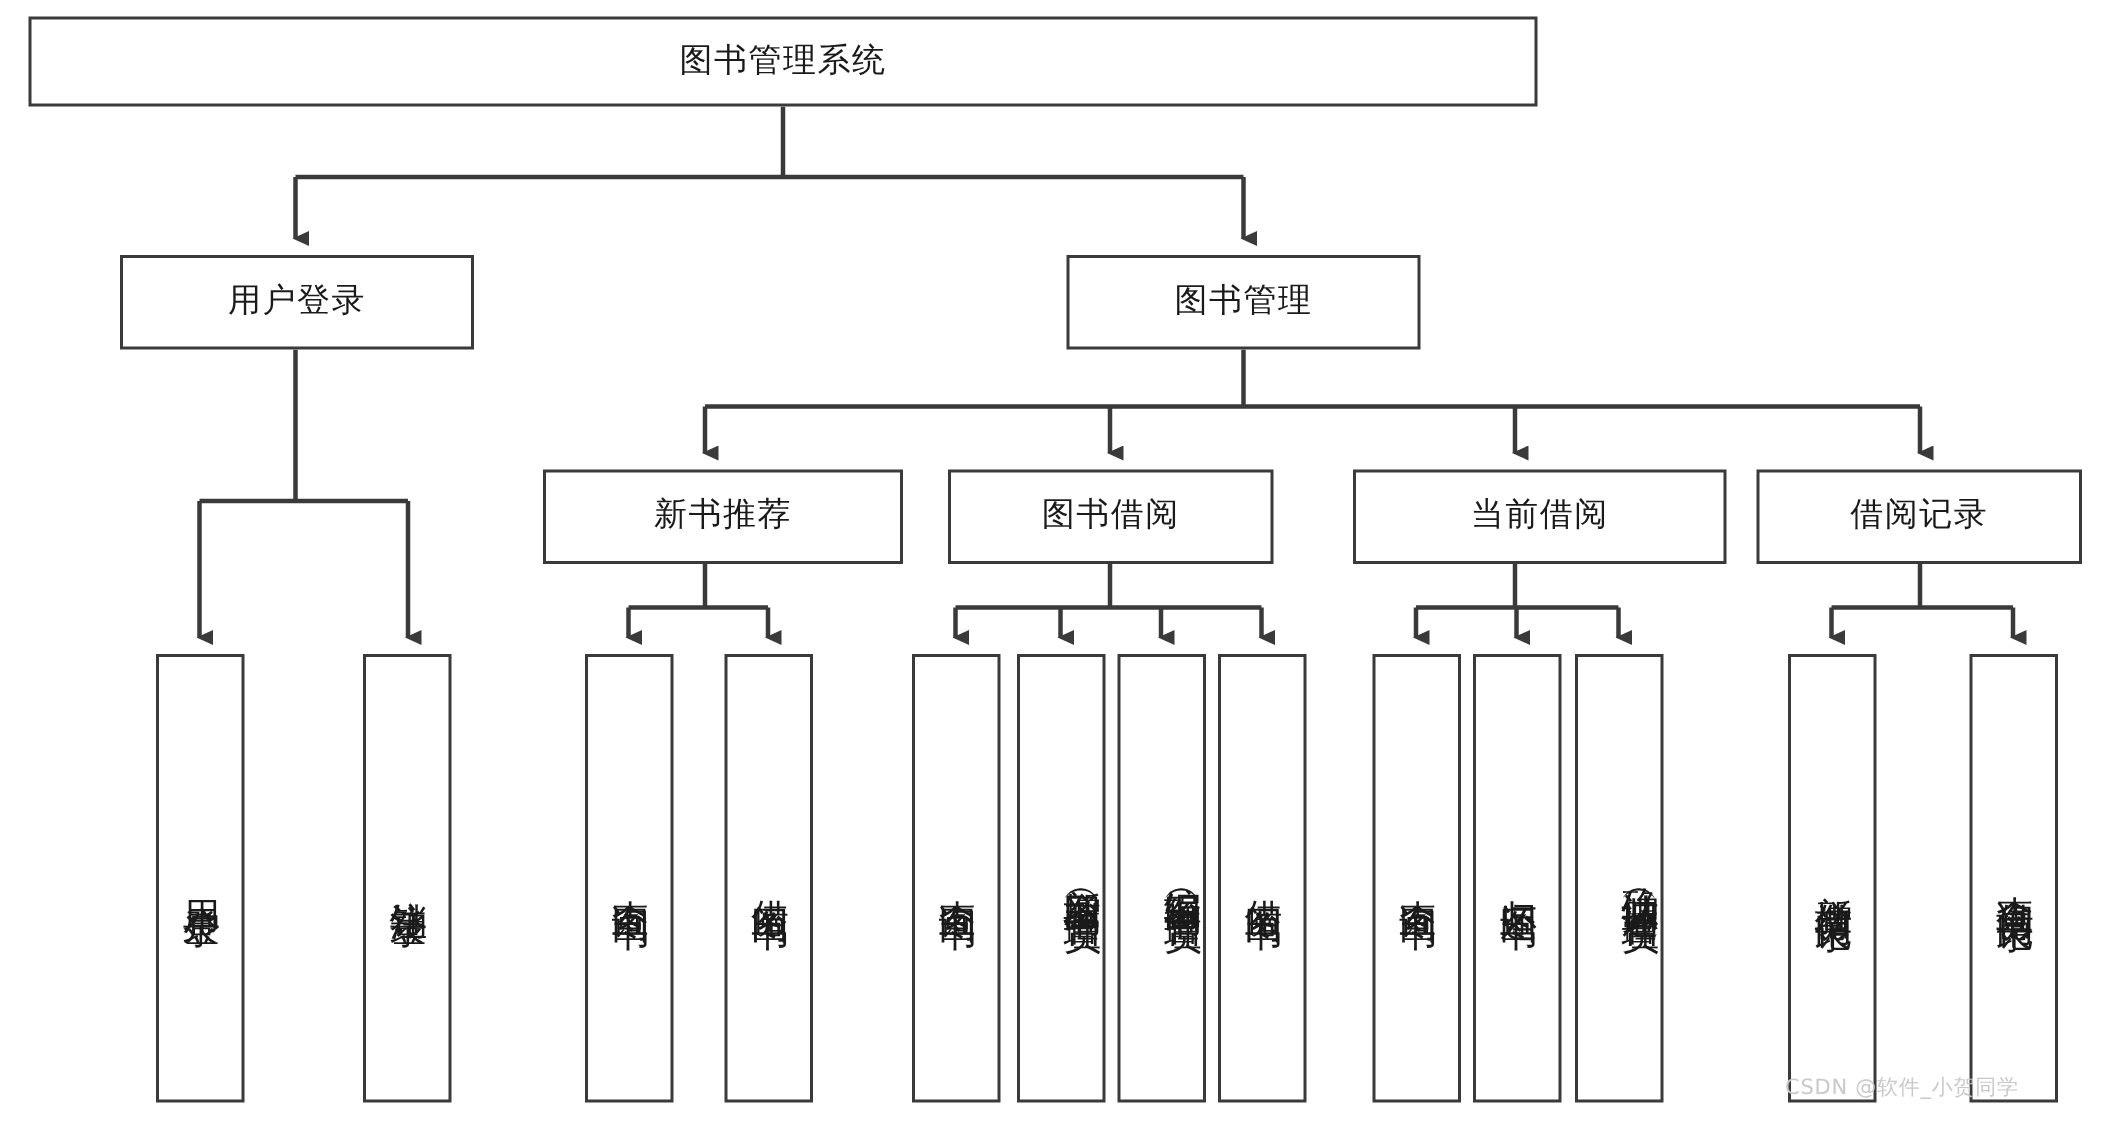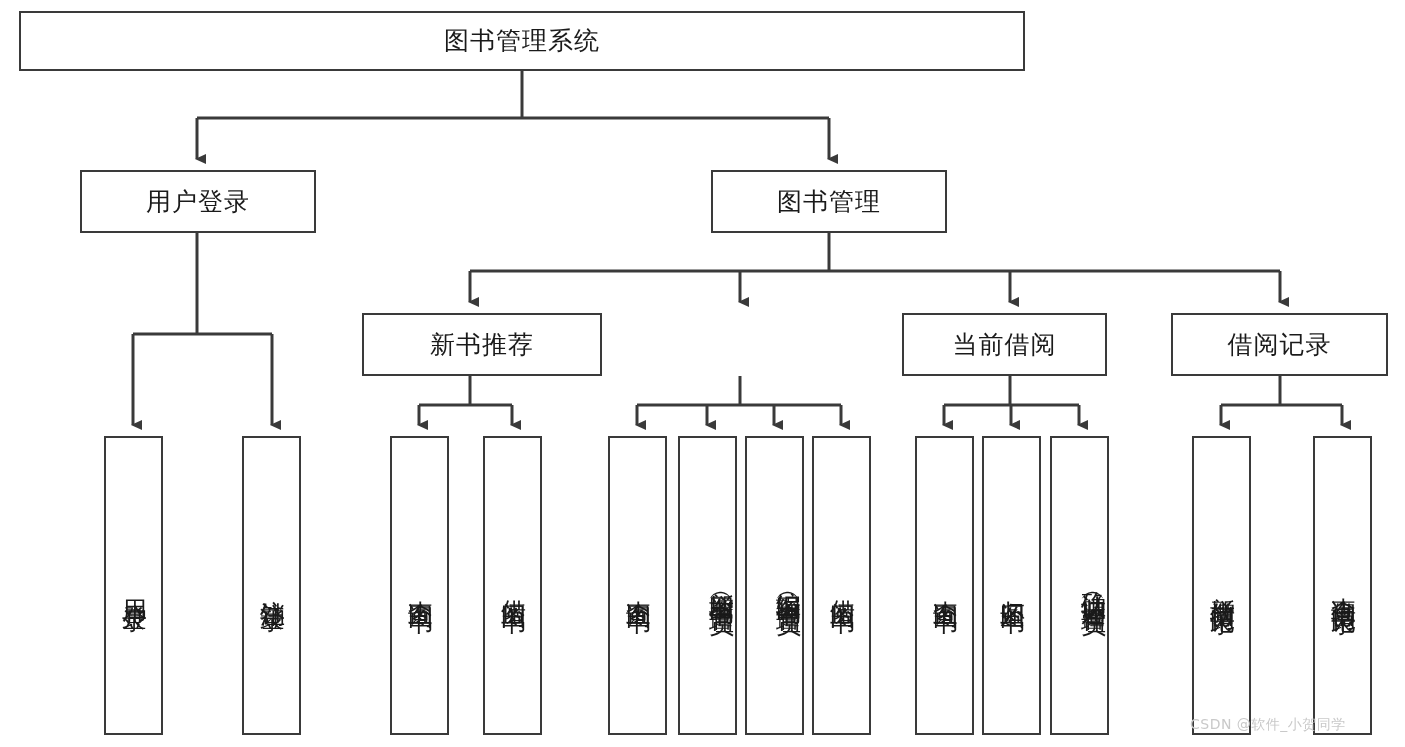--- a/index.html
+++ b/index.html
@@ -29,21 +29,21 @@
     position: absolute;
     box-sizing: border-box;
     background: #ffffff;
     border: 2px solid #3a3a3a;
     display: flex;
     align-items: center;
     justify-content: center;
     color: #1a1a1a;
   }
   .node.horiz {
-    font-size: 25px;
+    font-size: 22px;
     line-height: 1.1;
     letter-spacing: 1px;
   }
   .node.vert {
     writing-mode: vertical-rl;
     text-orientation: upright;
     font-size: 25px;
     line-height: 1.15;
     letter-spacing: 3px;
     padding: 4px 0;
@@ -122,21 +122,24 @@
   <div class="node horiz" style="left:80px; top:170px; width:236px; height:63px;">
     <span>用户登录</span>
   </div>
   <div class="node horiz" style="left:711px; top:170px; width:236px; height:63px;text-align:right;">
     <span>图书管理</span>
   </div>
 
   <div class="node horiz" style="left:362px; top:313px; width:240px; height:63px;">
     <span>新书推荐</span>
   </div>
-  <div class="node horiz" style="left:902px; top:313px; width:205px; height:63px;">
+  <div class="node horiz" style="left:632px; top:313px; width:217px; height:63px;">
+    <span>图书借阅</span>
+  </div>
+  <div class="node horiz" style="left:902px; top:313px; width:249px; height:63px;">
     <span>当前借阅</span>
   </div>
   <div class="node horiz" style="left:1171px; top:313px; width:217px; height:63px;">
     <span>借阅记录</span>
   </div>
 
   <div class="node vert" style="left:104px; top:436px; width:59px; height:299px;">
     <span>用户登录</span>
   </div>
   <div class="node vert" style="left:242px; top:436px; width:59px; height:299px;">

